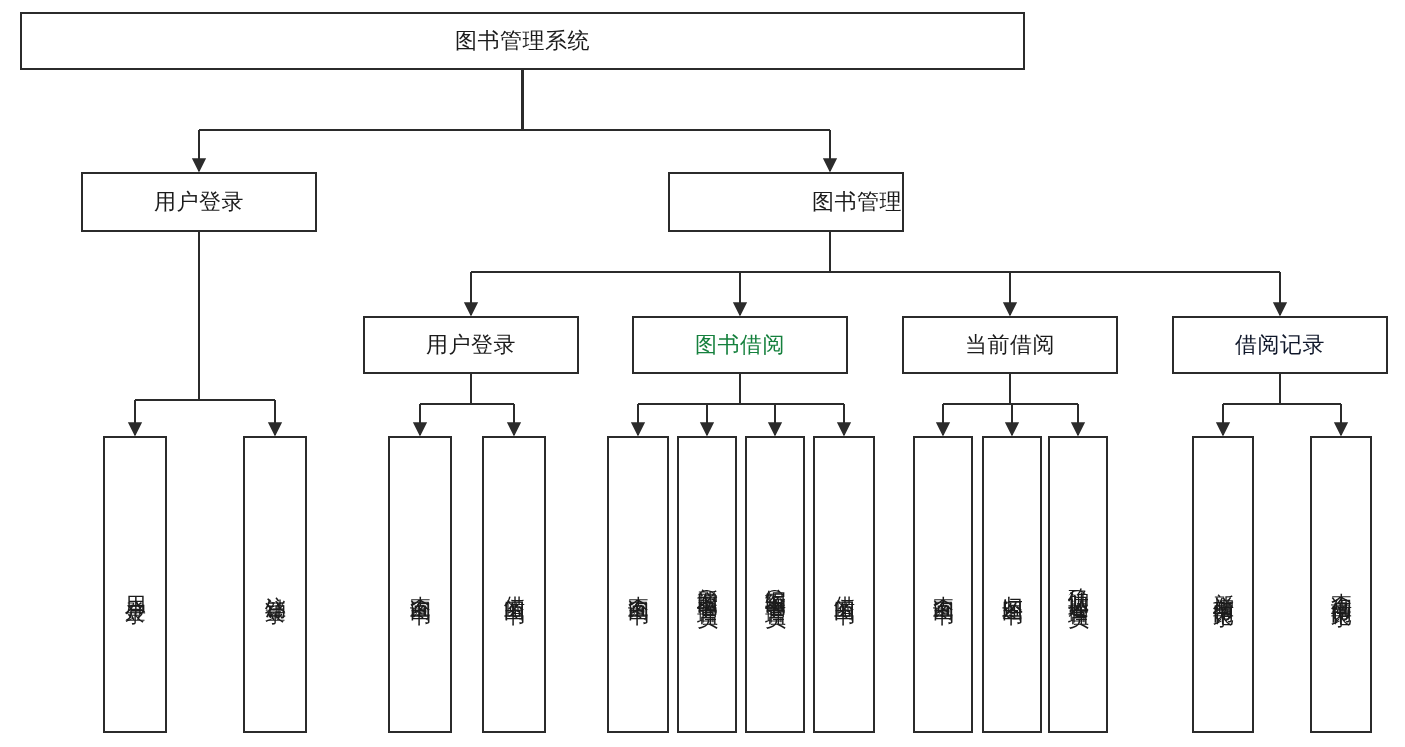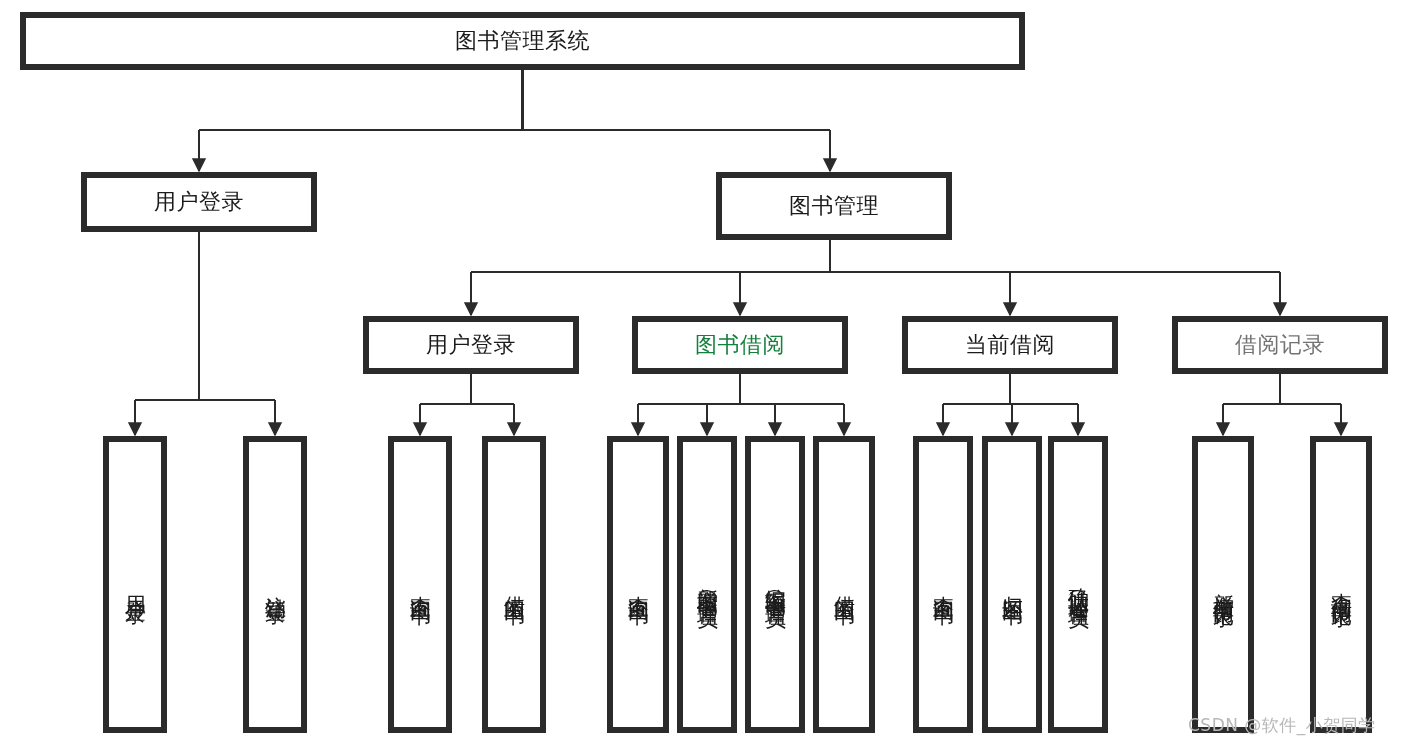--- a/index.html
+++ b/index.html
@@ -21,21 +21,21 @@
     position: absolute;
     left: 0;
     top: 0;
     width: 1405px;
     height: 747px;
   }
   .node {
     position: absolute;
     box-sizing: border-box;
     background: #ffffff;
-    border: 6px solid #0f766e;
+    border: 2px solid #0f766e;
     display: flex;
     align-items: center;
     justify-content: center;
     color: #1b1b1b;
   }
   .node-label {
     display: block;
     text-align: center;
     line-height: 1.18;
     white-space: pre;
@@ -108,33 +108,33 @@
       <line x1="1223" y1="404" x2="1223" y2="435" stroke="#2b2b2b" stroke-width="2.6" shape-rendering="crispEdges" marker-end="url(#arrow)"></line>
       <line x1="1341" y1="404" x2="1341" y2="435" stroke="#2b2b2b" stroke-width="2.6" shape-rendering="crispEdges" marker-end="url(#arrow)"></line>
     </svg>
   <div id="nodes">
       <div class="node horizontal" style="left: 20px; top: 12px; width: 1005px; height: 58px; border-color: rgb(43, 43, 43); background: rgb(255, 255, 255); color: rgb(27, 27, 27);">
         <span class="node-label">图书管理系统</span>
       </div>
       <div class="node horizontal" style="left: 81px; top: 172px; width: 236px; height: 60px; border-color: rgb(43, 43, 43); background: rgb(255, 255, 255); color: rgb(27, 27, 27);">
         <span class="node-label">用户登录</span>
       </div>
-      <div class="node horizontal" style="left: 716px; top: 172px; width: 236px; height: 68px; border-color: rgb(43, 43, 43); background: rgb(255, 255, 255); color: rgb(27, 27, 27);">
+      <div class="node horizontal" style="left: 668px; top: 172px; width: 236px; height: 60px; border-color: rgb(43, 43, 43); background: rgb(255, 255, 255); color: rgb(27, 27, 27); justify-content: flex-end;">
         <span class="node-label">图书管理</span>
       </div>
       <div class="node horizontal" style="left: 363px; top: 316px; width: 216px; height: 58px; border-color: rgb(43, 43, 43); background: rgb(255, 255, 255); color: rgb(27, 27, 27);">
         <span class="node-label">用户登录</span>
       </div>
       <div class="node horizontal" style="left: 632px; top: 316px; width: 216px; height: 58px; border-color: rgb(43, 43, 43); background: rgb(255, 255, 255); color: #15803d;">
         <span class="node-label">图书借阅</span>
       </div>
       <div class="node horizontal" style="left: 902px; top: 316px; width: 216px; height: 58px; border-color: rgb(43, 43, 43); background: rgb(255, 255, 255); color: rgb(27, 27, 27); align-items: center;">
         <span class="node-label">当前借阅</span>
       </div>
-      <div class="node horizontal" style="left: 1172px; top: 316px; width: 216px; height: 58px; border-color: rgb(43, 43, 43); background: rgb(255, 255, 255); color: #737373;">
+      <div class="node horizontal" style="left: 1172px; top: 316px; width: 216px; height: 58px; border-color: rgb(43, 43, 43); background: rgb(255, 255, 255); color: #0f172a;">
         <span class="node-label">借阅记录</span>
       </div>
       <div class="node vertical" style="left: 103px; top: 436px; width: 64px; height: 297px; border-color: rgb(43, 43, 43); background: rgb(255, 255, 255); color: rgb(27, 27, 27);">
         <span class="node-label">用户登录</span>
       </div>
       <div class="node vertical" style="left: 243px; top: 436px; width: 64px; height: 297px; border-color: rgb(43, 43, 43); background: rgb(255, 255, 255); color: rgb(27, 27, 27);">
         <span class="node-label">注销登录</span>
       </div>
       <div class="node vertical" style="left: 388px; top: 436px; width: 64px; height: 297px; border-color: rgb(43, 43, 43); background: rgb(255, 255, 255); color: rgb(27, 27, 27);">
         <span class="node-label">查询图书</span>
@@ -163,14 +163,13 @@
       <div class="node vertical" style="left: 1048px; top: 436px; width: 60px; height: 297px; border-color: rgb(43, 43, 43); background: rgb(255, 255, 255); color: rgb(27, 27, 27);">
         <span class="node-label">确认归还（管理员）</span>
       </div>
       <div class="node vertical" style="left: 1192px; top: 436px; width: 62px; height: 297px; border-color: rgb(43, 43, 43); background: rgb(255, 255, 255); color: rgb(27, 27, 27);">
         <span class="node-label">新增借阅记录</span>
       </div>
       <div class="node vertical" style="left: 1310px; top: 436px; width: 62px; height: 297px; border-color: rgb(43, 43, 43); background: rgb(255, 255, 255); color: rgb(27, 27, 27);">
         <span class="node-label">查询借阅记录</span>
       </div>
     </div>
-  <div class="watermark" style="left:1188px; top:714px;">CSDN @软件_小贺同学</div>
 </div>
 
 </body></html>

